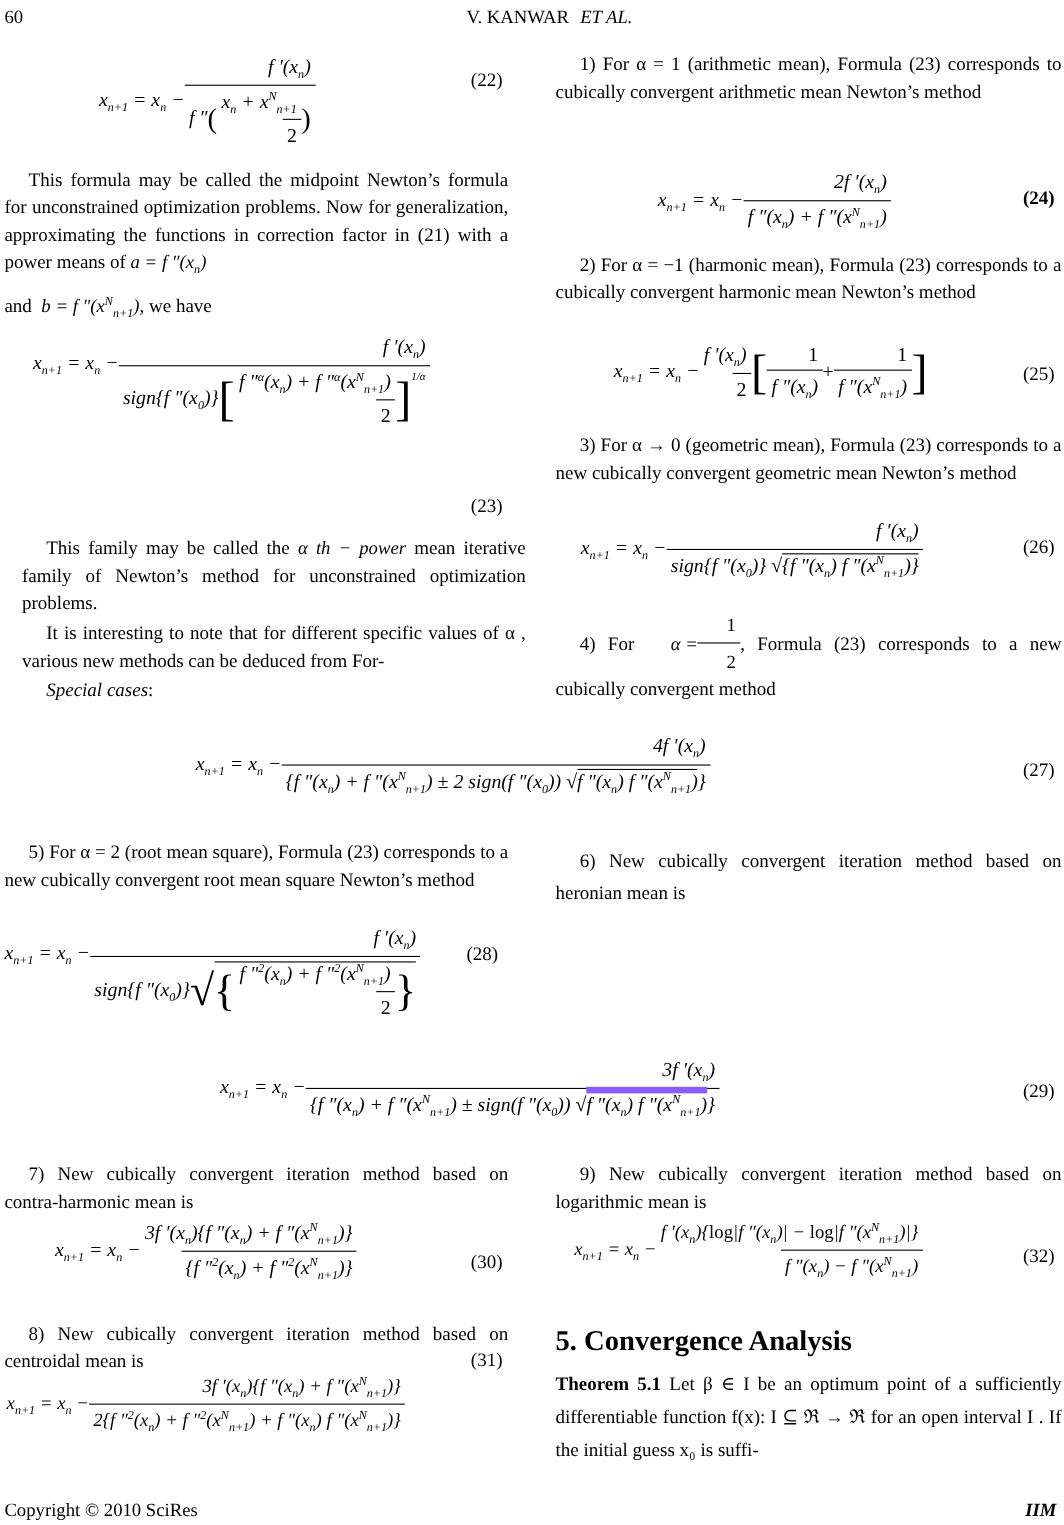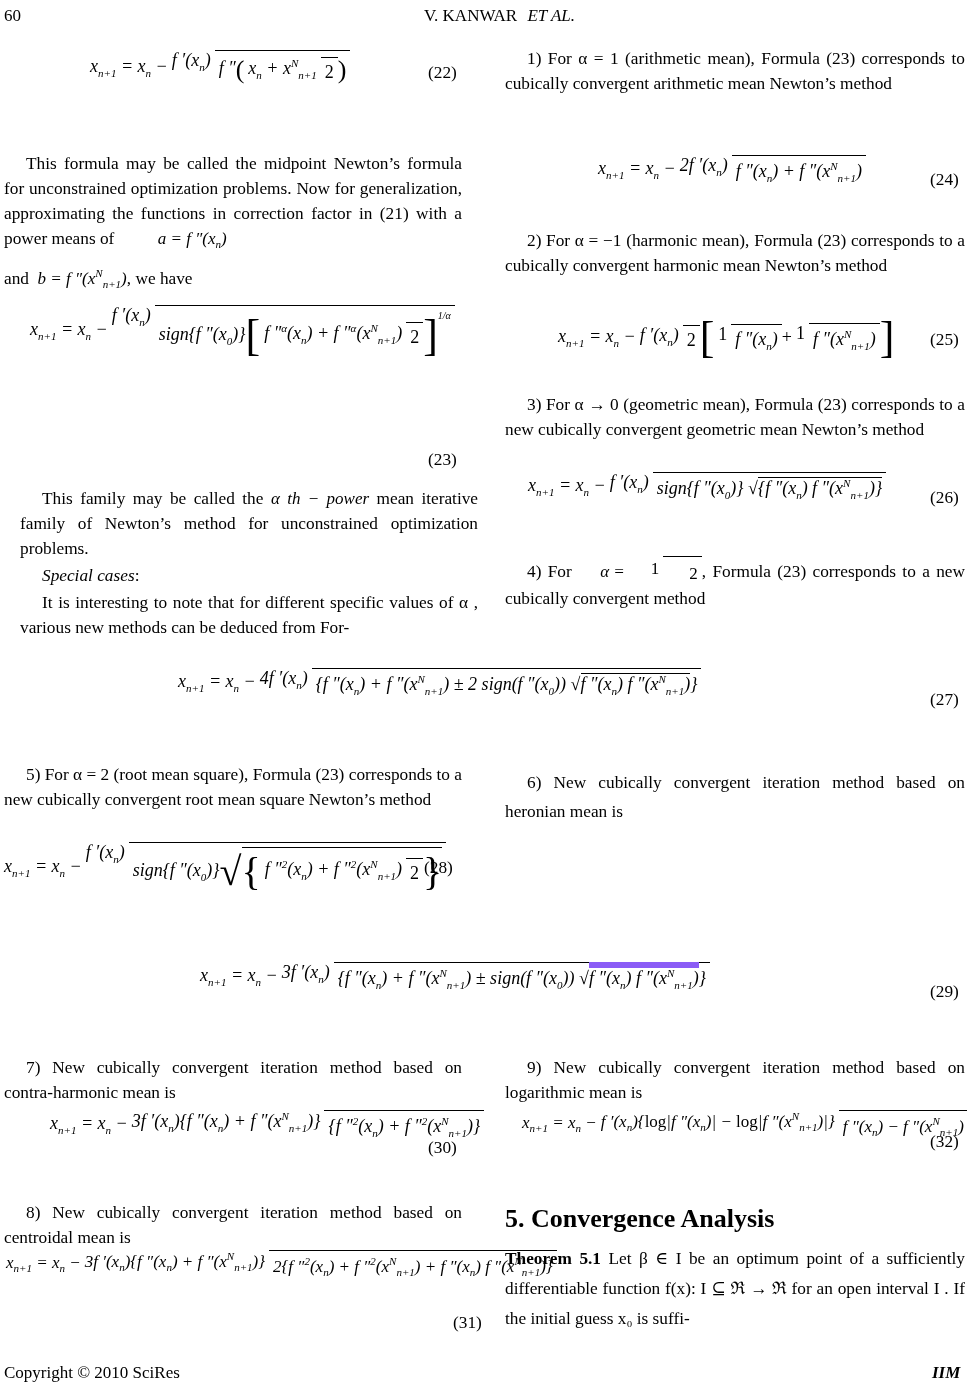--- a/index.html
+++ b/index.html
@@ -10,21 +10,21 @@
   }
   .abs { position: absolute; }
   .hdr { font-size: 17px; top: 6px; }
   .hdr .it { font-style: italic; }
   .txt { font-size: 17.3px; line-height: 25px; text-align: justify; }
   .txt p { margin: 0; }
   .ind { text-indent: 22px; }
   .it { font-style: italic; }
   .math { font-family: "Liberation Serif", "DejaVu Serif", serif; font-style: italic; font-size: 18px; white-space: nowrap; }
   .eqn { font-size: 17.3px; font-style: normal; }
-  .frac { display: inline-flex; flex-direction: row; align-items: flex-start; vertical-align: middle; }
+  .frac { display: inline-flex; flex-direction: column; align-items: flex-end; vertical-align: middle; }
   .frac .num { padding: 0 4px 3px 4px; }
   .frac .den { border-top: 1.3px solid #000; padding: 4px 4px 0 4px; }
   .big { font-style: normal; font-size: 26px; vertical-align: middle; }
   sub, sup { font-size: 11px; }
   .up { font-style: normal; }
   .sec { font-family: "Liberation Serif", serif; font-weight: bold; font-size: 26px; }
   .foot { font-size: 17px; }
   .flex { display: flex; align-items: center; }
 </style>
 </head>
@@ -43,21 +43,21 @@
     <span class="den">f ″<span class="big">(</span><span class="frac">
           <span class="num">x<sub>n</sub> + x<sup>N</sup><sub>n+1</sub></span>
           <span class="den up">2</span>
         </span><span class="big">)</span></span>
   </span>
 </div>
 <div class="abs eqn" style="left:428px; top:63px;">(22)</div>
 
 <div class="abs txt" style="left:4px; top:151px; width:458px;">
   <p class="ind"><span>This formula may be called the midpoint Newton’s formula for unconstrained optimization problems. Now for generalization, approximating the functions in correction factor in (21) with a power means of</span>
-  <span class="math" style="font-size:17px;margin-left:39px;">a = f ″(x<sub>n</sub>)</span></p>
+  <span class="math" style="font-size:17px;">a = f ″(x<sub>n</sub>)</span></p>
   <p style="margin-top:4px;"><span>and</span>&nbsp;
   <span class="math" style="font-size:17px;">b = f ″(x<sup>N</sup><sub>n+1</sub>)</span><span>, we have</span></p>
 </div>
 
 <div class="abs math flex" style="left:30px; top:305px;">
   <span style="align-self:flex-start; margin-top:14px;">x<sub>n+1</sub> = x<sub>n</sub> − </span>
   <span class="frac">
     <span class="num">f ′(x<sub>n</sub>)</span>
     <span class="den flex">
       <span>sign{f ″(x<sub>0</sub>)}</span>
@@ -70,36 +70,36 @@
         <span style="font-size:10px; align-self:flex-start;">1/α</span>
     </span>
   </span>
 </div>
 <div class="abs eqn" style="left:428px; top:450px;">(23)</div>
 
 <div class="abs txt" style="left:20px; top:486px; width:458px;">
   <p class="ind"><span>This family may be called the</span>
   <span class="math" style="font-size:17px;">α th − power</span>
   <span>mean iterative family of Newton’s method for unconstrained optimization problems.</span></p>
+  <p class="ind" style="margin-top:2px;">It is interesting to note that for different specific values of  α , various new methods can be deduced from For-</p>
   <p class="ind it" style="margin-top:2px;"><span>Special cases</span><span class="up">:</span></p>
-  <p class="ind" style="margin-top:2px;">It is interesting to note that for different specific values of  α , various new methods can be deduced from For-</p>
 </div>
 
 <div class="abs txt" style="left:505px; top:44px; width:460px;">
   <p class="ind" style="margin-top:2px;">1) For  α = 1  (arithmetic mean), Formula (23) corresponds to cubically convergent arithmetic mean Newton’s method</p>
 </div>
 
 <div class="abs math flex" style="left:598px; top:155px;">
   <span>x<sub>n+1</sub> = x<sub>n</sub> − </span>
   <span class="frac">
     <span class="num">2f ′(x<sub>n</sub>)</span>
     <span class="den">f ″(x<sub>n</sub>) + f ″(x<sup>N</sup><sub>n+1</sub>)</span>
   </span>
 </div>
-<div class="abs eqn" style="left:930px; top:170px;">(24)</div>
+<div class="abs eqn" style="left:930px; top:170px;font-weight:bold;">(24)</div>
 
 <div class="abs txt" style="left:505px; top:228px; width:460px;">
   <p class="ind">2) For  α = −1  (harmonic mean), Formula (23) corresponds to a cubically convergent harmonic mean Newton’s method</p>
 </div>
 
 <div class="abs math flex" style="left:558px; top:312px;">
   <span>x<sub>n+1</sub> = x<sub>n</sub> − </span>
   <span class="frac">
       <span class="num">f ′(x<sub>n</sub>)</span>
       <span class="den up">2</span>
@@ -200,21 +200,21 @@
 <div class="abs txt" style="left:4px; top:1200px; width:458px;">
   <p class="ind">8) New cubically convergent iteration method based on centroidal mean is</p>
 </div>
 <div class="abs math flex" style="left:6px; top:1250px; font-size:17px;">
   <span>x<sub>n+1</sub> = x<sub>n</sub> − </span>
   <span class="frac">
     <span class="num">3f ′(x<sub>n</sub>){f ″(x<sub>n</sub>) + f ″(x<sup>N</sup><sub>n+1</sub>)}</span>
     <span class="den">2{f ″<sup>2</sup>(x<sub>n</sub>) + f ″<sup>2</sup>(x<sup>N</sup><sub>n+1</sub>) + f ″(x<sub>n</sub>) f ″(x<sup>N</sup><sub>n+1</sub>)}</span>
   </span>
 </div>
-<div class="abs eqn" style="left:428px; top:1313px;margin-left:25px;">(31)</div>
+<div class="abs eqn" style="left:428px; top:1227px;">(31)</div>
 
 <div class="abs txt" style="left:505px; top:1055px; width:460px;">
   <p class="ind">9) New cubically convergent iteration method based on logarithmic mean is</p>
 </div>
 <div class="abs math flex" style="left:522px; top:1110px; font-size:17px;">
   <span>x<sub>n+1</sub> = x<sub>n</sub> − </span>
   <span class="frac">
     <span class="num">f ′(x<sub>n</sub>){<span class="up">log</span>|f ″(x<sub>n</sub>)| − <span class="up">log</span>|f ″(x<sup>N</sup><sub>n+1</sub>)|}</span>
     <span class="den">f ″(x<sub>n</sub>) − f ″(x<sup>N</sup><sub>n+1</sub>)</span>
   </span>

